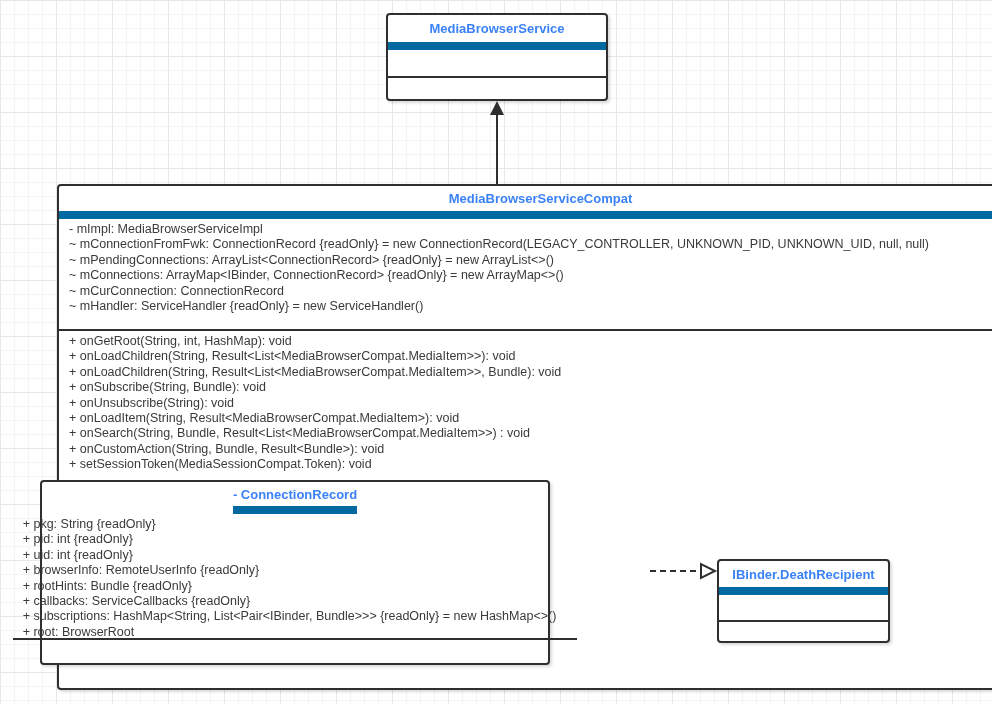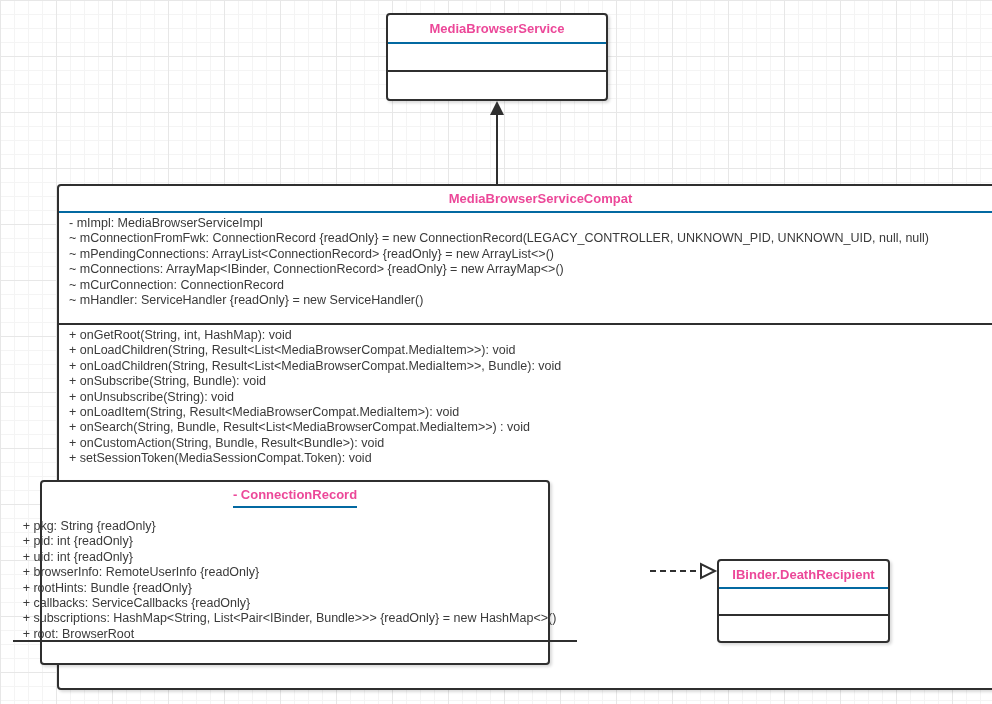--- a/index.html
+++ b/index.html
@@ -23,23 +23,23 @@
     background:#ffffff;
     border:2px solid #2f2f2f;
     border-radius:4px;
     box-shadow:2px 2px 3px rgba(0,0,0,0.15);
     display:flex;flex-direction:column;
     box-sizing:border-box;
   }
   .uml-title{
     font-weight:bold;font-size:13px;
     display:flex;align-items:center;justify-content:center;
-    border-bottom:2px solid #0369a1;
+    border-bottom:8px solid #0369a1;
     flex:0 0 auto;
-    color:#ec4899;
+    color:#3b82f6;
   }
   .compartment{box-sizing:border-box;}
   .members{
     padding:3px 21px 0 10px;
     font-size:12.5px;line-height:15.4px;
     white-space:nowrap;overflow:hidden;
   }
   .member-line{white-space:nowrap;}
   .arrow-svg{position:absolute;overflow:visible;}
 
@@ -49,21 +49,21 @@
   #box-mbs .c1{height:28px;border-bottom:2px solid #2f2f2f;}
   #box-mbs .c2{flex:1;}
 
   #box-mbsc{left:13px;top:184px;width:967px;height:506px;margin-left:44px;}
   #box-mbsc .uml-title{height:25px;}
   #box-mbsc .fields{height:112px;border-bottom:2px solid #2f2f2f;}
   #box-mbsc .methods{flex:1;}
 
   #box-cr{left:40px;top:480px;width:510px;height:185px;align-items:center;}
   #box-cr .uml-title{height:24px;}
-  #box-cr .fields{height:126px;border-bottom:2px solid #2f2f2f;margin-top:8px;}
+  #box-cr .fields{height:126px;border-bottom:2px solid #2f2f2f;}
   #box-cr .empty{flex:1;}
 
   #box-dr{left:717px;top:531px;width:173px;height:84px;margin-top:28px;}
   #box-dr .uml-title{height:26px;}
   #box-dr .c1{height:27px;border-bottom:2px solid #2f2f2f;}
   #box-dr .c2{flex:1;}
 </style>
 </head>
 <body>
 

